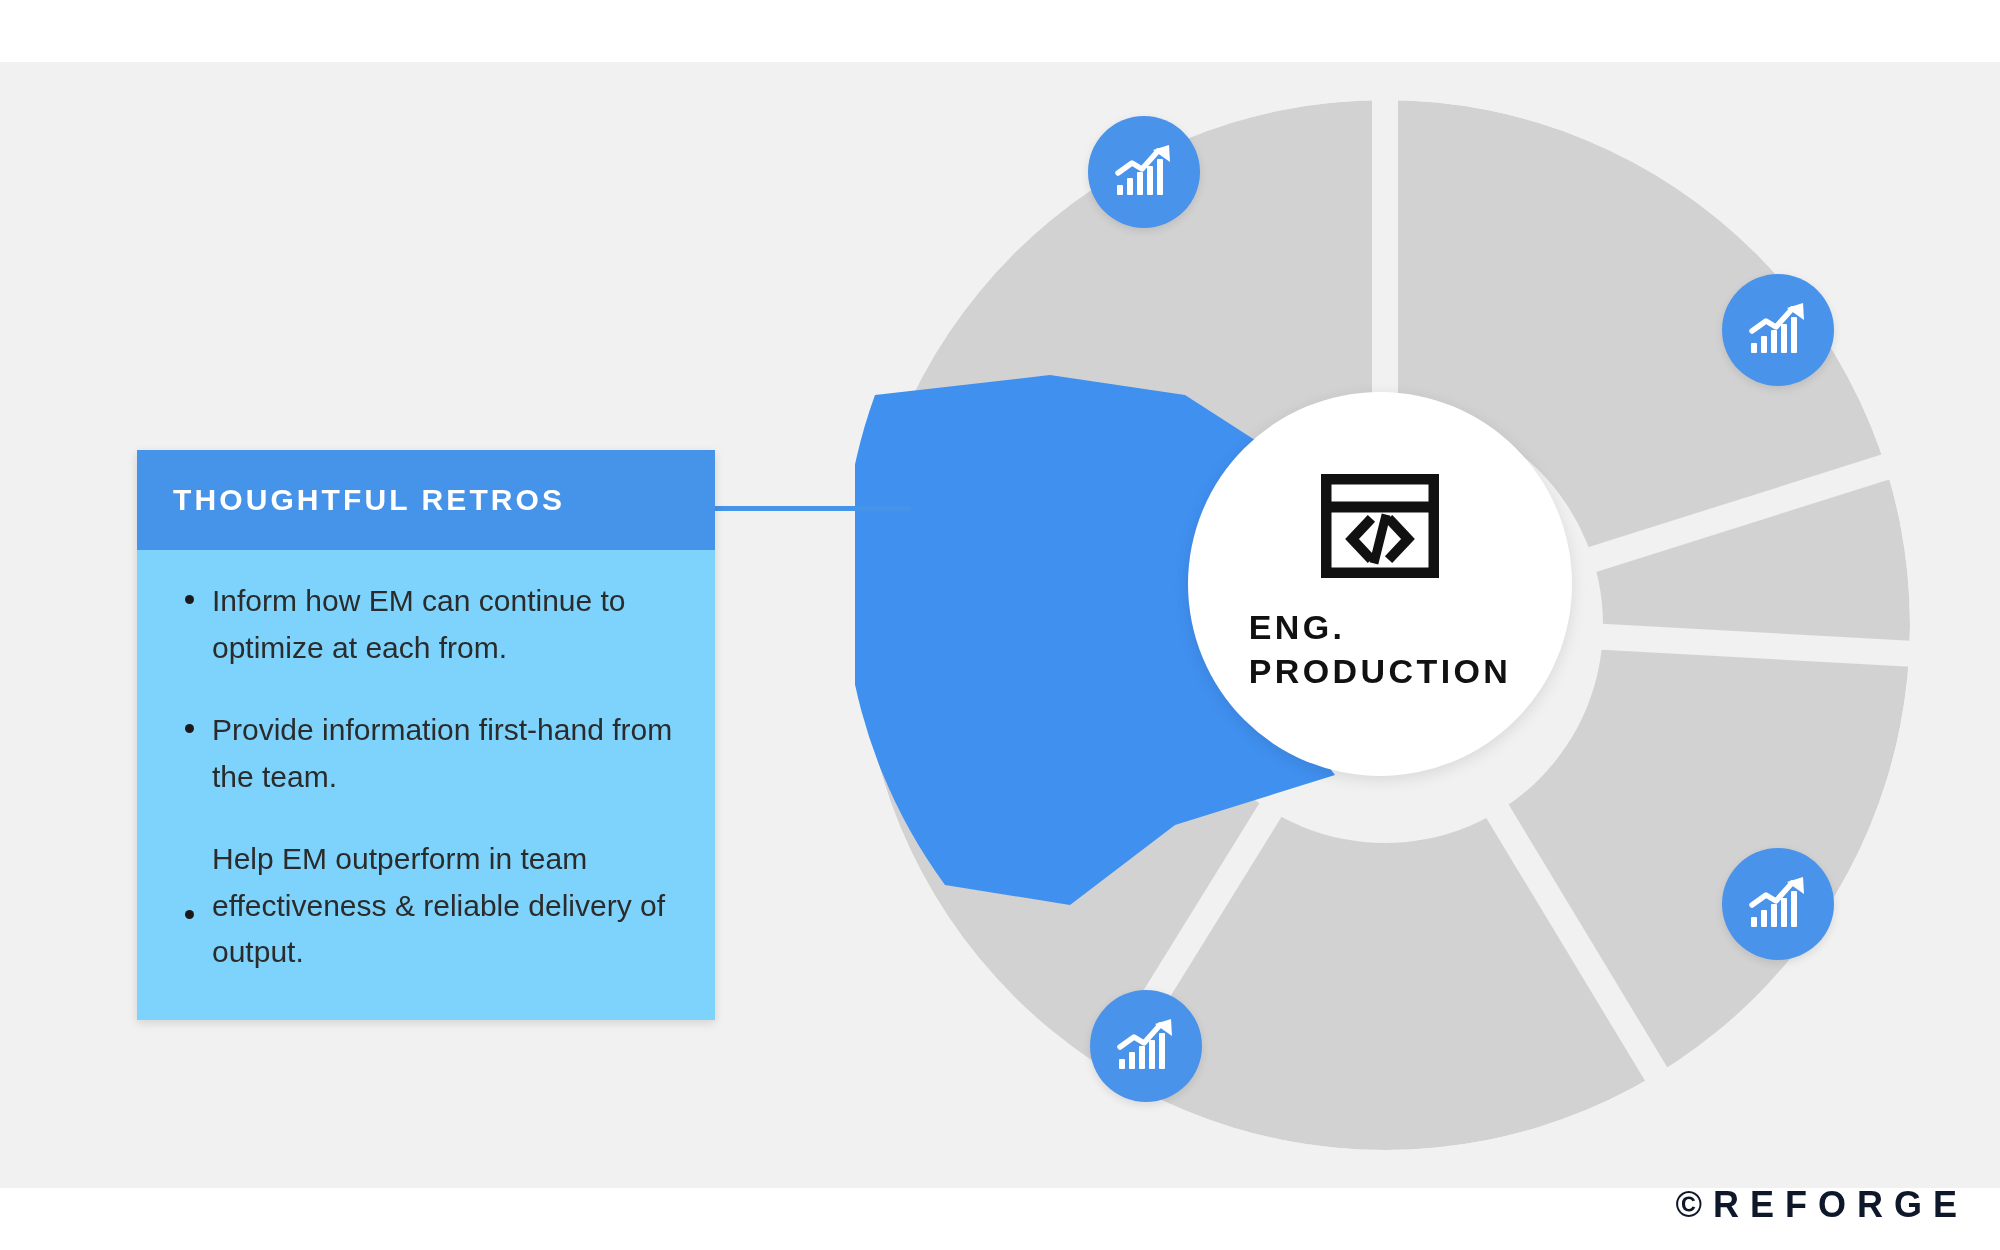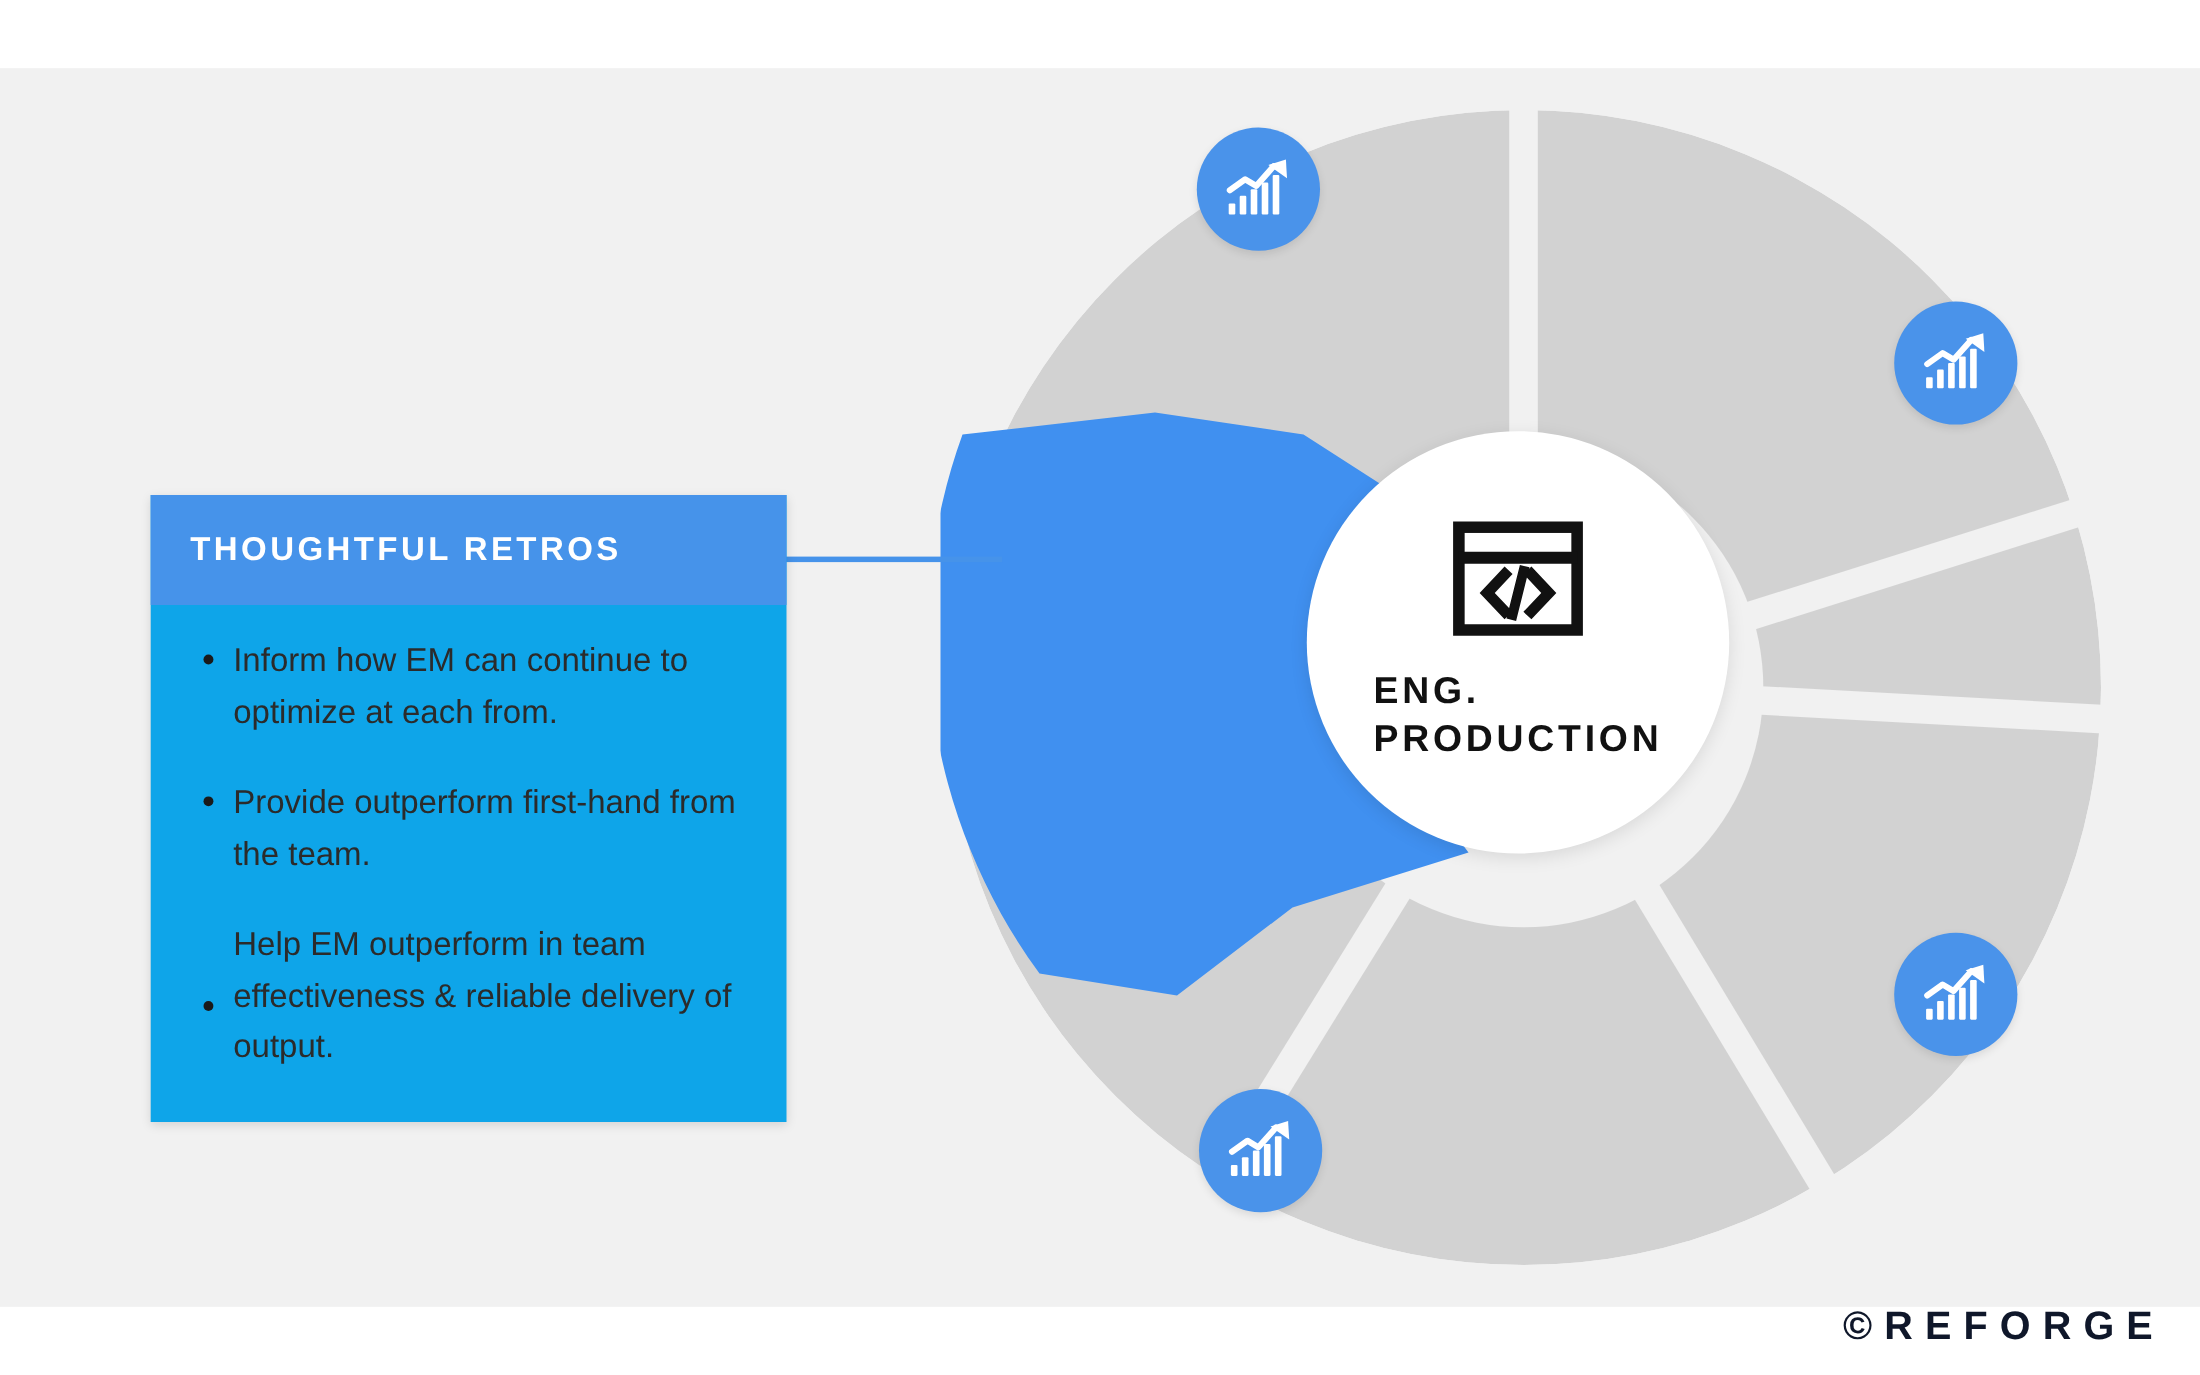--- a/index.html
+++ b/index.html
@@ -28,21 +28,21 @@
     height: 1126px;
     background: #f1f1f1;
   }
 
   
   #info-card {
     position: absolute;
     left: 137px;
     top: 450px;
     width: 578px;
-    background: #0ea5e9;
+    background: #7dd3fc;
     box-shadow: 0 3px 9px rgba(0,0,0,0.13);
     z-index: 30;
   }
   #card-header {
     background: #4693ea;
     height: 100px;
     display: flex;
     align-items: center;
     padding: 0 0 0 36px;
     box-sizing: border-box;
@@ -292,21 +292,21 @@
     <div id="card-header">
       <span id="card-title">THOUGHTFUL RETROS</span>
     </div>
     <div id="card-body">
       <div class="bullet-row">
         <span class="bullet-dot"></span>
         <span class="bullet-text">Inform how EM can continue to optimize at each from.</span>
       </div>
       <div class="bullet-row">
         <span class="bullet-dot"></span>
-        <span class="bullet-text">Provide outperform first-hand from the team.</span>
+        <span class="bullet-text">Provide information first-hand from the team.</span>
       </div>
       <div class="bullet-row">
         <span class="bullet-dot"></span>
         <span class="bullet-text">Help EM outperform in team effectiveness &amp; reliable delivery of output.</span>
       </div>
     </div>
   </div>
 
   <div id="watermark">©REFORGE</div>
 

